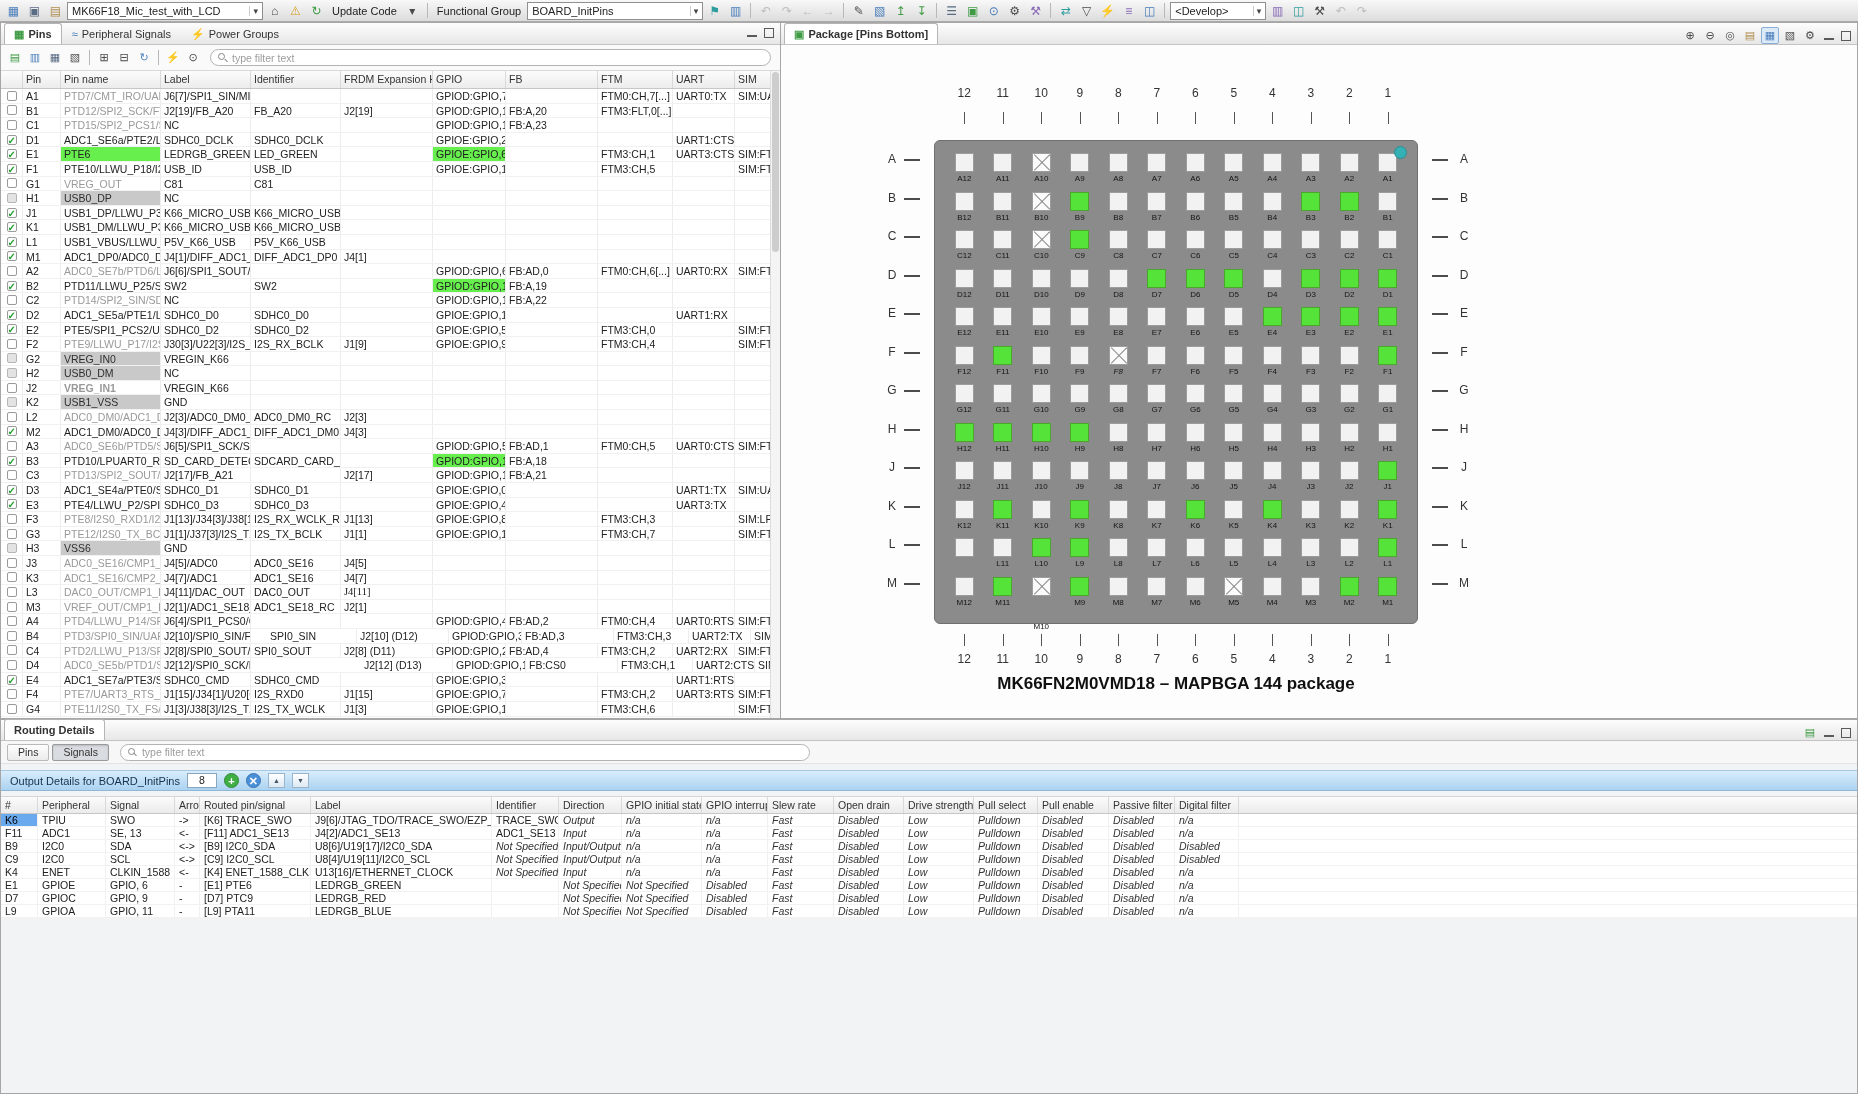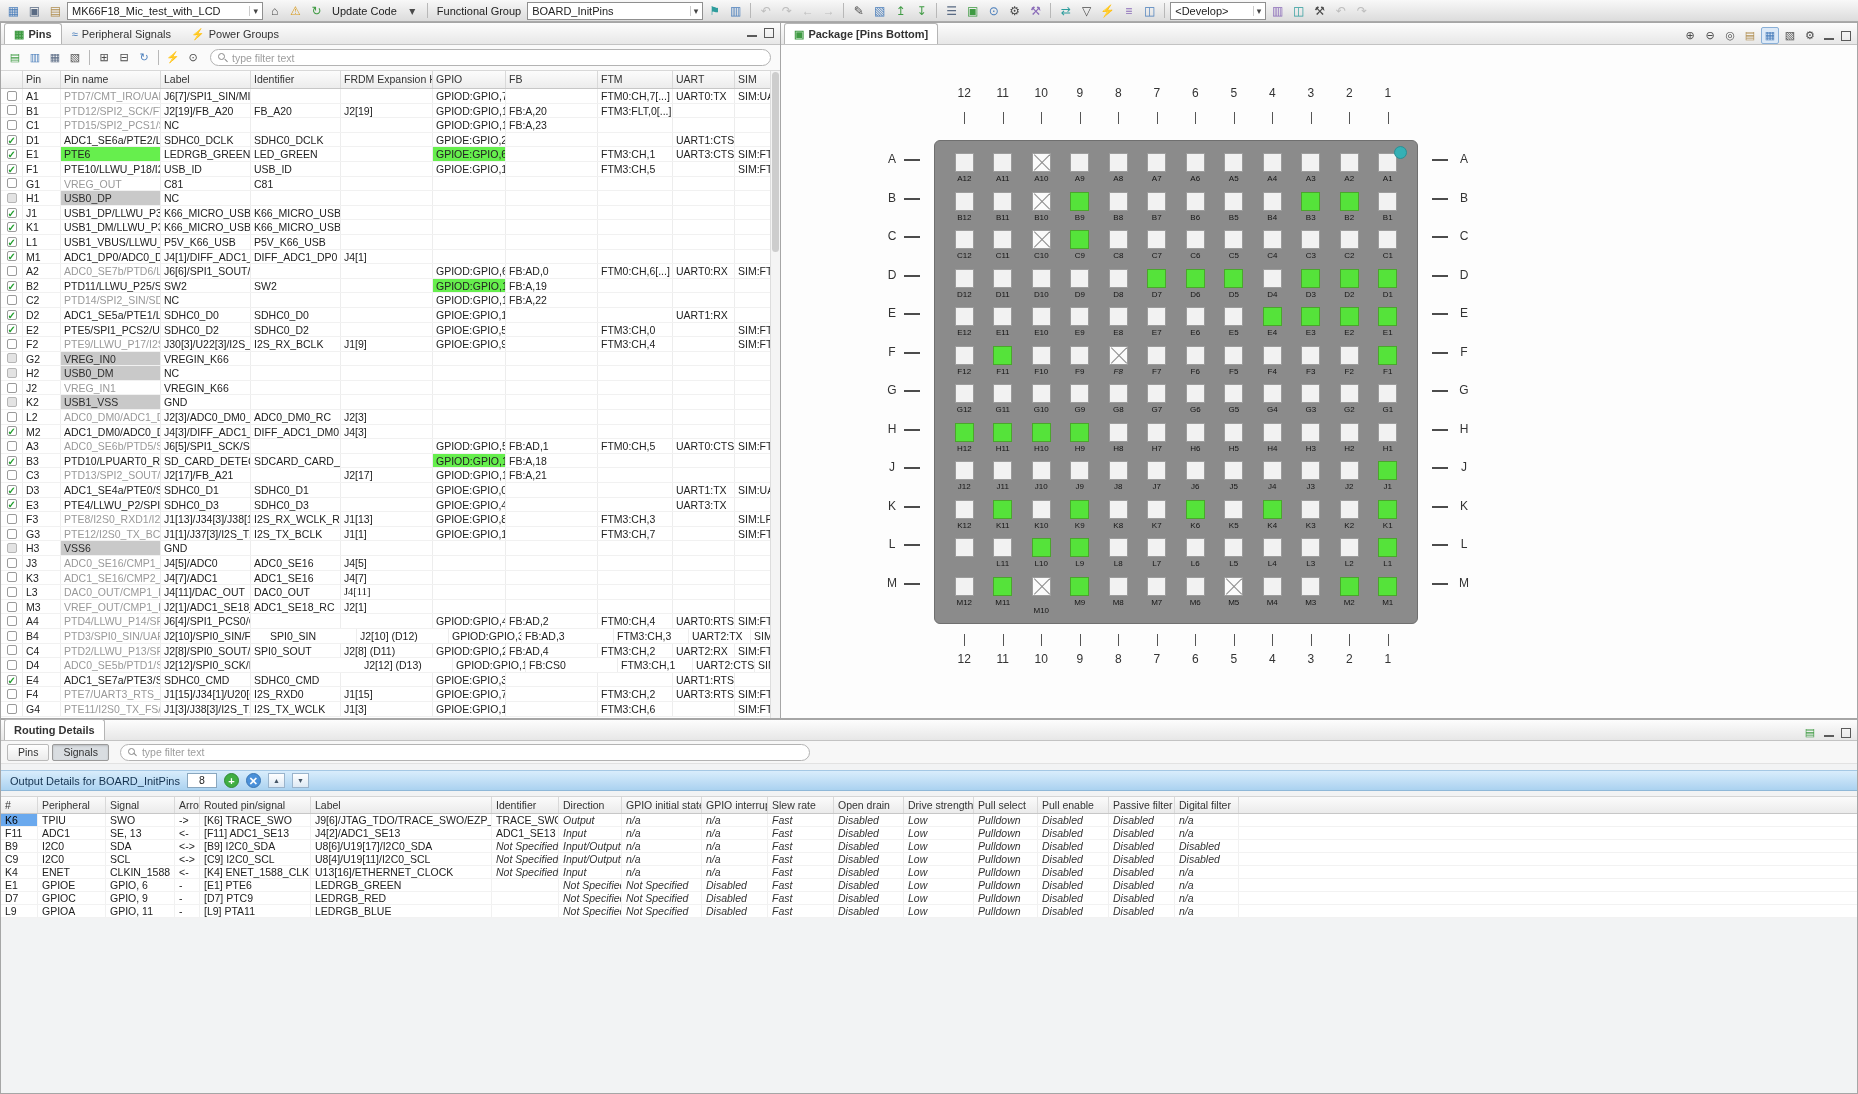--- a/index.html
+++ b/index.html
@@ -498,21 +498,21 @@
           <div class="c" style="width: 92px;"></div>
           <div class="c" style="width: 75px;"></div>
           <div class="c" style="width: 62px;"></div>
           <div class="c" style="width: 46px;"></div>
         </div>
         <div class="prow">
           <div class="c cb" style="width: 22px;">
             <div class="cbx"></div>
           </div>
           <div class="c" style="width: 38px;">J2</div>
-          <div class="c dim" style="width: 100px;">VREG_IN1</div>
+          <div class="c dim" style="width: 100px; font-weight: bold;">VREG_IN1</div>
           <div class="c" style="width: 90px;">VREGIN_K66</div>
           <div class="c" style="width: 90px;"></div>
           <div class="c" style="width: 92px;"></div>
           <div class="c" style="width: 73px;"></div>
           <div class="c" style="width: 92px;"></div>
           <div class="c" style="width: 75px;"></div>
           <div class="c" style="width: 62px;"></div>
           <div class="c" style="width: 46px;"></div>
         </div>
         <div class="prow">
@@ -1232,40 +1232,41 @@
       <div class="plabel" style="left: 587.5px; top: 514px; width: 38.5px;">L1</div>
       <div class="prowletter" style="left: 101px; top: 530.5px; width: 20px;">M</div>
       <div class="prowletter" style="left: 673px; top: 530.5px; width: 20px;">M</div>
       <div class="pdash" style="left: 123px; top: 537.5px;"></div>
       <div class="pdash" style="left: 651px; top: 537.5px;"></div>
       <div class="psq" style="left: 173.75px; top: 531.5px;"></div>
       <div class="plabel" style="left: 164px; top: 552.5px; width: 38.5px;">M12</div>
       <div class="psq green" style="left: 212.25px; top: 531.5px;"></div>
       <div class="plabel" style="left: 202.5px; top: 552.5px; width: 38.5px;">M11</div>
       <div class="psq x" style="left: 250.75px; top: 531.5px;"></div>
-      <div class="plabel" style="left: 241px; top: 561px; width: 38.5px;">M10</div>
+      <div class="plabel" style="left: 241px; top: 577px; width: 38.5px;">M10</div>
       <div class="psq green" style="left: 289.25px; top: 531.5px;"></div>
       <div class="plabel" style="left: 279.5px; top: 552.5px; width: 38.5px;">M9</div>
       <div class="psq" style="left: 327.75px; top: 531.5px;"></div>
       <div class="plabel" style="left: 318px; top: 552.5px; width: 38.5px;">M8</div>
       <div class="psq" style="left: 366.25px; top: 531.5px;"></div>
       <div class="plabel" style="left: 356.5px; top: 552.5px; width: 38.5px;">M7</div>
       <div class="psq" style="left: 404.75px; top: 531.5px;"></div>
       <div class="plabel" style="left: 395px; top: 552.5px; width: 38.5px;">M6</div>
       <div class="psq x" style="left: 443.25px; top: 531.5px;"></div>
       <div class="plabel" style="left: 433.5px; top: 552.5px; width: 38.5px;">M5</div>
       <div class="psq" style="left: 481.75px; top: 531.5px;"></div>
       <div class="plabel" style="left: 472px; top: 552.5px; width: 38.5px;">M4</div>
       <div class="psq" style="left: 520.25px; top: 531.5px;"></div>
       <div class="plabel" style="left: 510.5px; top: 552.5px; width: 38.5px;">M3</div>
       <div class="psq green" style="left: 558.75px; top: 531.5px;"></div>
       <div class="plabel" style="left: 549px; top: 552.5px; width: 38.5px;">M2</div>
       <div class="psq green" style="left: 597.25px; top: 531.5px;"></div>
       <div class="plabel" style="left: 587.5px; top: 552.5px; width: 38.5px;">M1</div>
       <div class="pin1" style="left: 613px; top: 101px;"></div>
+      <div class="pkg-caption" style="left: 83px; top: 629px; width: 624px;">MK66FN2M0VMD18 – MAPBGA 144 package</div>
     </div>
 </div>
 
 <div id="bottom-panel" class="panel">
   <div class="rtabbar">
     <div class="tab active">
       <span>Routing Details</span>
     </div>
     <div class="corner">
       <span class="tb-icon sm t-green">▤</span>

